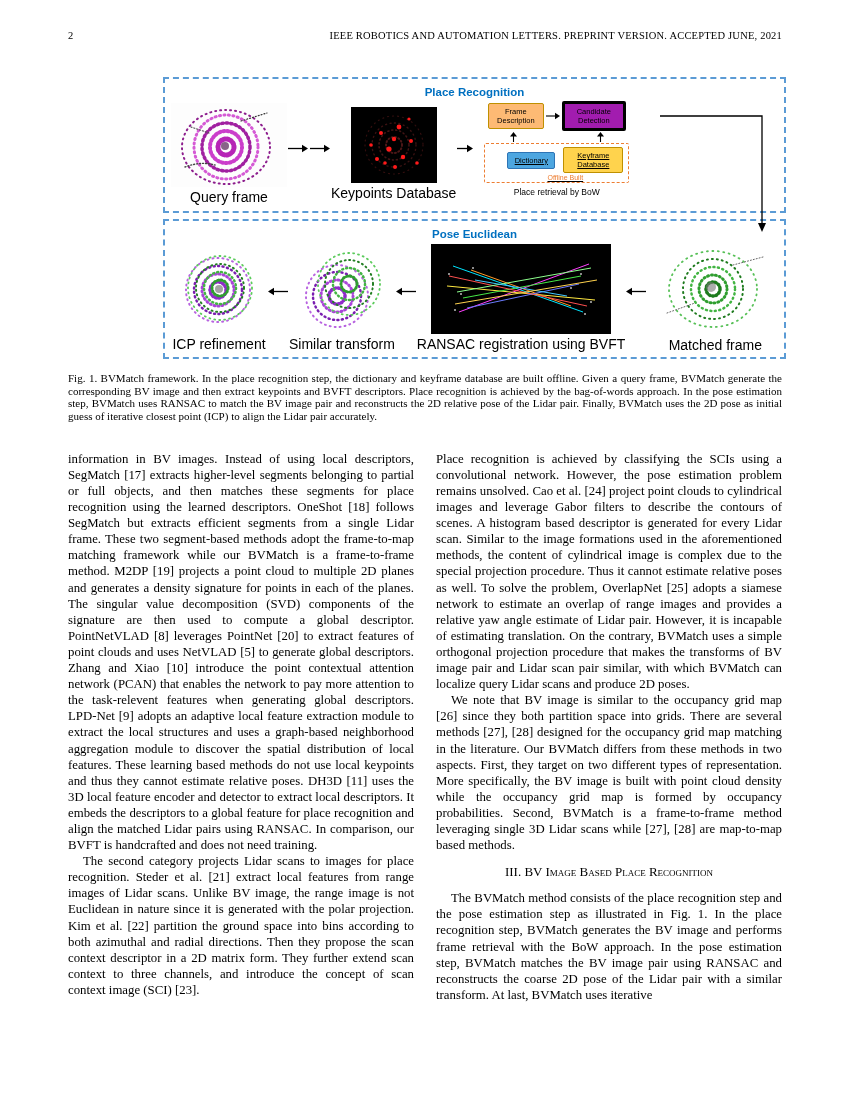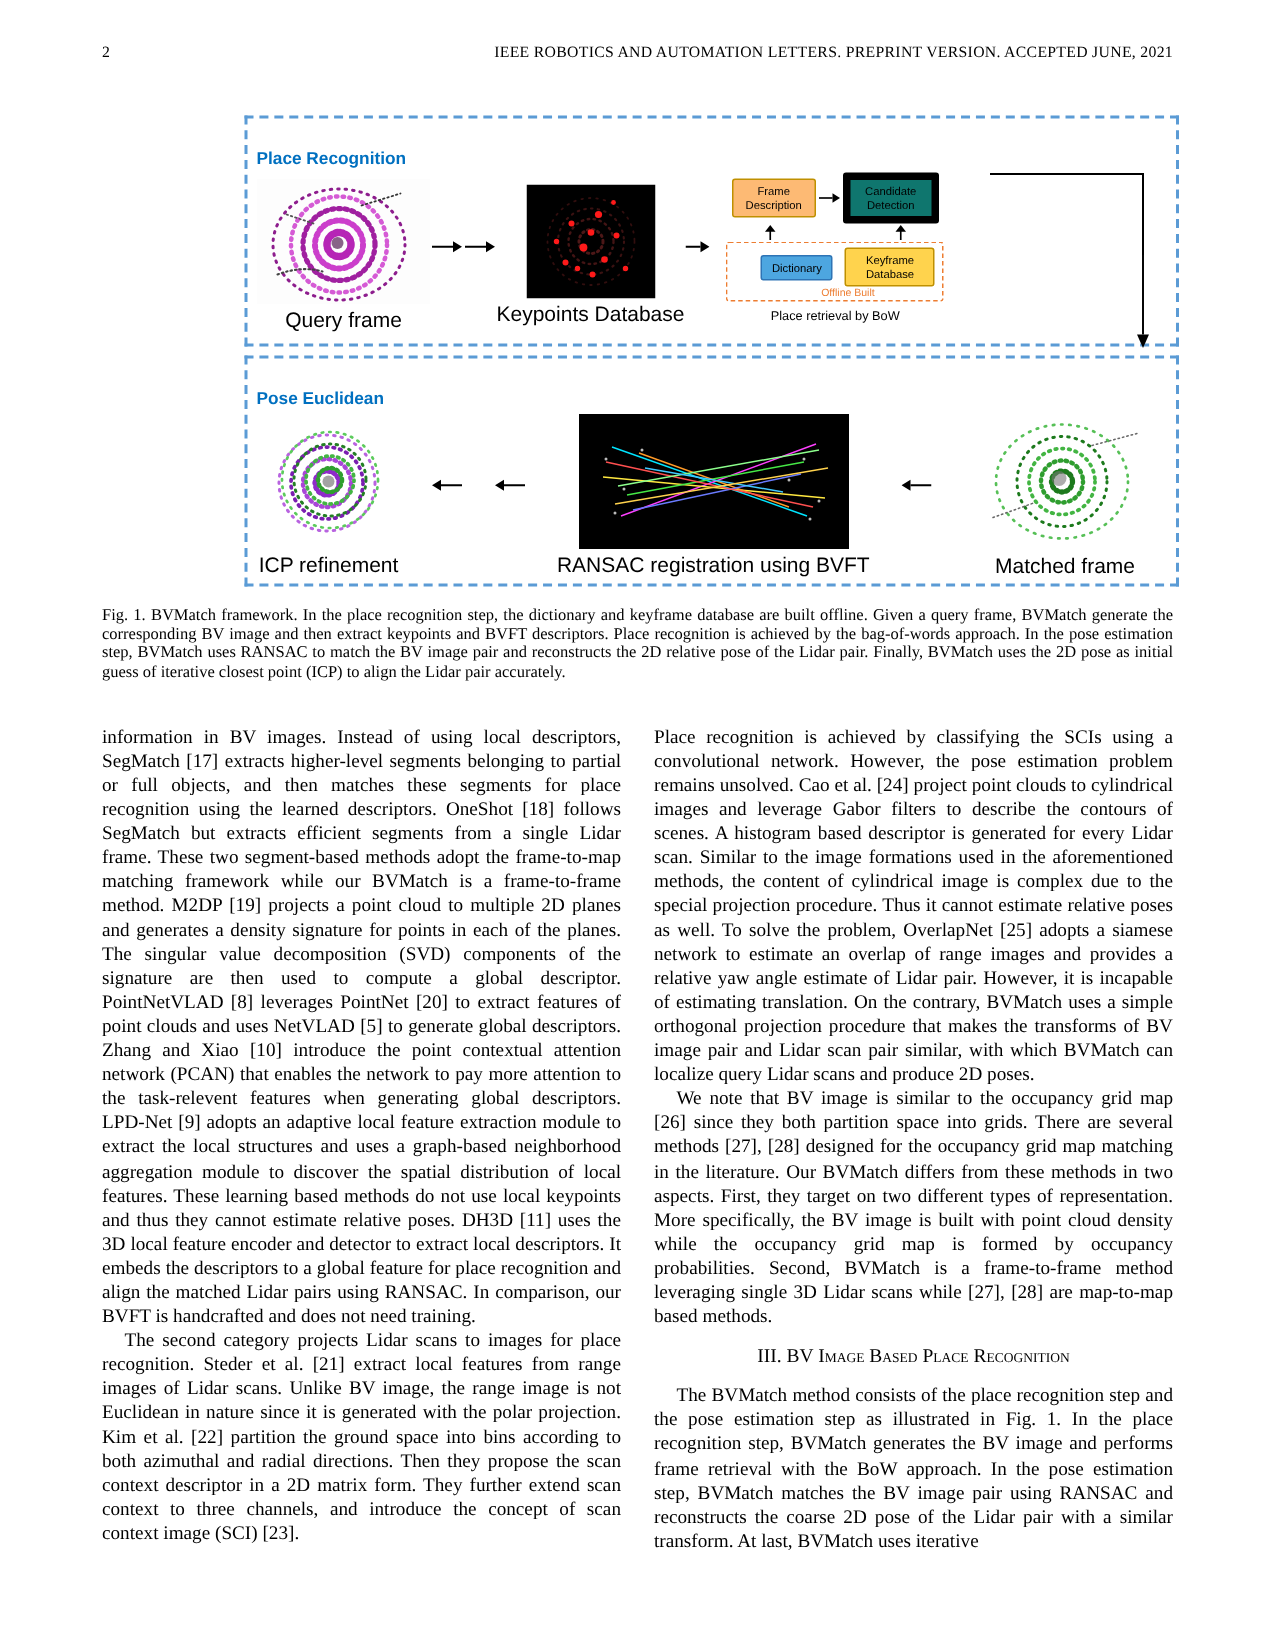--- a/index.html
+++ b/index.html
@@ -20,23 +20,23 @@
   
   .figure { position: relative; width: 623px; margin: 36px 0 0 163px; }
   .fig-box {
     border: 2px dashed #5b9bd5;
     box-sizing: border-box;
     padding: 3px 6px 4px 6px;
     background: #ffffff;
   }
   .pe-box { margin-top: 6px; }
   .fig-title {
-    text-align: left; color: #0070c0; font-weight: bold;
+    text-align: center; color: #0070c0; font-weight: bold;
     font-family: "Liberation Sans", sans-serif; font-size: 11.5px;
-    margin: 18px 0 3px 0;
+    margin: 4px 0 3px 0;
   }
   .fig-row { display: flex; align-items: center; }
   .pe-row { justify-content: space-between; }
   .img-block { display: flex; flex-direction: column; align-items: center; }
   .img-label {
     font-family: "Liberation Sans", sans-serif; font-size: 14px;
     margin-top: 2px; white-space: nowrap; text-align: center;
   }
   .fig-img { display: block; }
   .h-arrow { flex: 0 0 auto; margin: 0 1px 12px 1px; }
@@ -45,30 +45,30 @@
   .flow-col {
     width: 165px; display: flex; flex-direction: column; align-items: center;
     font-family: "Liberation Sans", sans-serif; margin-bottom: 10px;
   }
   .flow-row { display: flex; align-items: center; justify-content: center; }
   .flow-box {
     font-size: 7.5px; line-height: 1.2; text-align: center;
     padding: 3px 3px; box-sizing: border-box; border-radius: 2px;
   }
   .box-fd { width: 56px; background: #fdba74; border: 1px solid #bf9000; }
-  .box-cd { width: 64px; background: #0f766e; border: 5px solid #000000; }
+  .box-cd { width: 64px; background: #a21caf; border: 3px solid #000000; }
   .box-dict { width: 48px; background: #4da6e0; border: 1px solid #2e74b5; }
   .box-kdb { width: 60px; background: #ffd34d; border: 1px solid #bf9000; }
   .flow-harrow { margin: 0 2px; }
   .up-arrows {
     display: flex; width: 140px; justify-content: space-between;
     padding: 0 22px; box-sizing: border-box; margin: 1px 0;
   }
   .offline-wrap {
-    border: 1.5px dashed #ed7d31; padding: 3px 5px 1px 22px; border-radius: 2px;
+    border: 1.5px dashed #ed7d31; padding: 3px 5px 1px 22px; border-radius: 2px; text-decoration: underline;
   }
   .offline-wrap .flow-row { gap: 8px; }
   .offline-label {
     color: #ed7d31; font-size: 7px; text-align: center; margin-top: 1px;
   }
   .retrieval-label {
     font-family: "Liberation Sans", sans-serif; font-size: 8.5px; margin-top: 4px;
   }
   .connector { position: absolute; left: 0; top: 0; pointer-events: none; }
   
@@ -215,20 +215,36 @@
             <circle cx="48" cy="45" r="4" fill="#666666" opacity="0.6"></circle>
           </svg>
           <div class="img-label">ICP refinement</div>
         </div>
 
         <svg class="h-arrow flip" width="20" height="9" viewBox="0 0 20 9">
           <line x1="0" y1="4.5" x2="14" y2="4.5" stroke="#000" stroke-width="1.3"></line>
           <polygon points="14,0.8 20,4.5 14,8.2" fill="#000"></polygon>
         </svg>
 
+        <div class="img-block">
+          <svg class="fig-img" width="86" height="90" viewBox="0 0 86 90">
+            <rect width="86" height="90" fill="#ffffff"></rect>
+            <g fill="none" stroke-linecap="round">
+              <circle cx="38" cy="52" r="8" stroke="#8e2bc9" stroke-width="3.5" stroke-dasharray="1 2.5"></circle>
+              <circle cx="38" cy="52" r="16" stroke="#a946d8" stroke-width="3" stroke-dasharray="1 3"></circle>
+              <circle cx="38" cy="52" r="24" stroke="#7a1fb0" stroke-width="2.5" stroke-dasharray="1 3.5"></circle>
+              <circle cx="38" cy="52" r="31" stroke="#b863e0" stroke-width="2" stroke-dasharray="1 4"></circle>
+              <circle cx="50" cy="40" r="8" stroke="#2f9e2f" stroke-width="3" stroke-dasharray="1 2.5"></circle>
+              <circle cx="50" cy="40" r="16" stroke="#43b543" stroke-width="2.5" stroke-dasharray="1 3"></circle>
+              <circle cx="50" cy="40" r="24" stroke="#247f24" stroke-width="2" stroke-dasharray="1 3.5"></circle>
+              <circle cx="50" cy="40" r="31" stroke="#5ccb5c" stroke-width="1.8" stroke-dasharray="1 4"></circle>
+            </g>
+          </svg>
+          <div class="img-label">Similar transform</div>
+        </div>
 
         <svg class="h-arrow flip" width="20" height="9" viewBox="0 0 20 9">
           <line x1="0" y1="4.5" x2="14" y2="4.5" stroke="#000" stroke-width="1.3"></line>
           <polygon points="14,0.8 20,4.5 14,8.2" fill="#000"></polygon>
         </svg>
 
         <div class="img-block">
           <svg class="fig-img" width="180" height="90" viewBox="0 0 180 90">
             <rect width="180" height="90" fill="#000000"></rect>
             <g fill="none" stroke-width="1">

